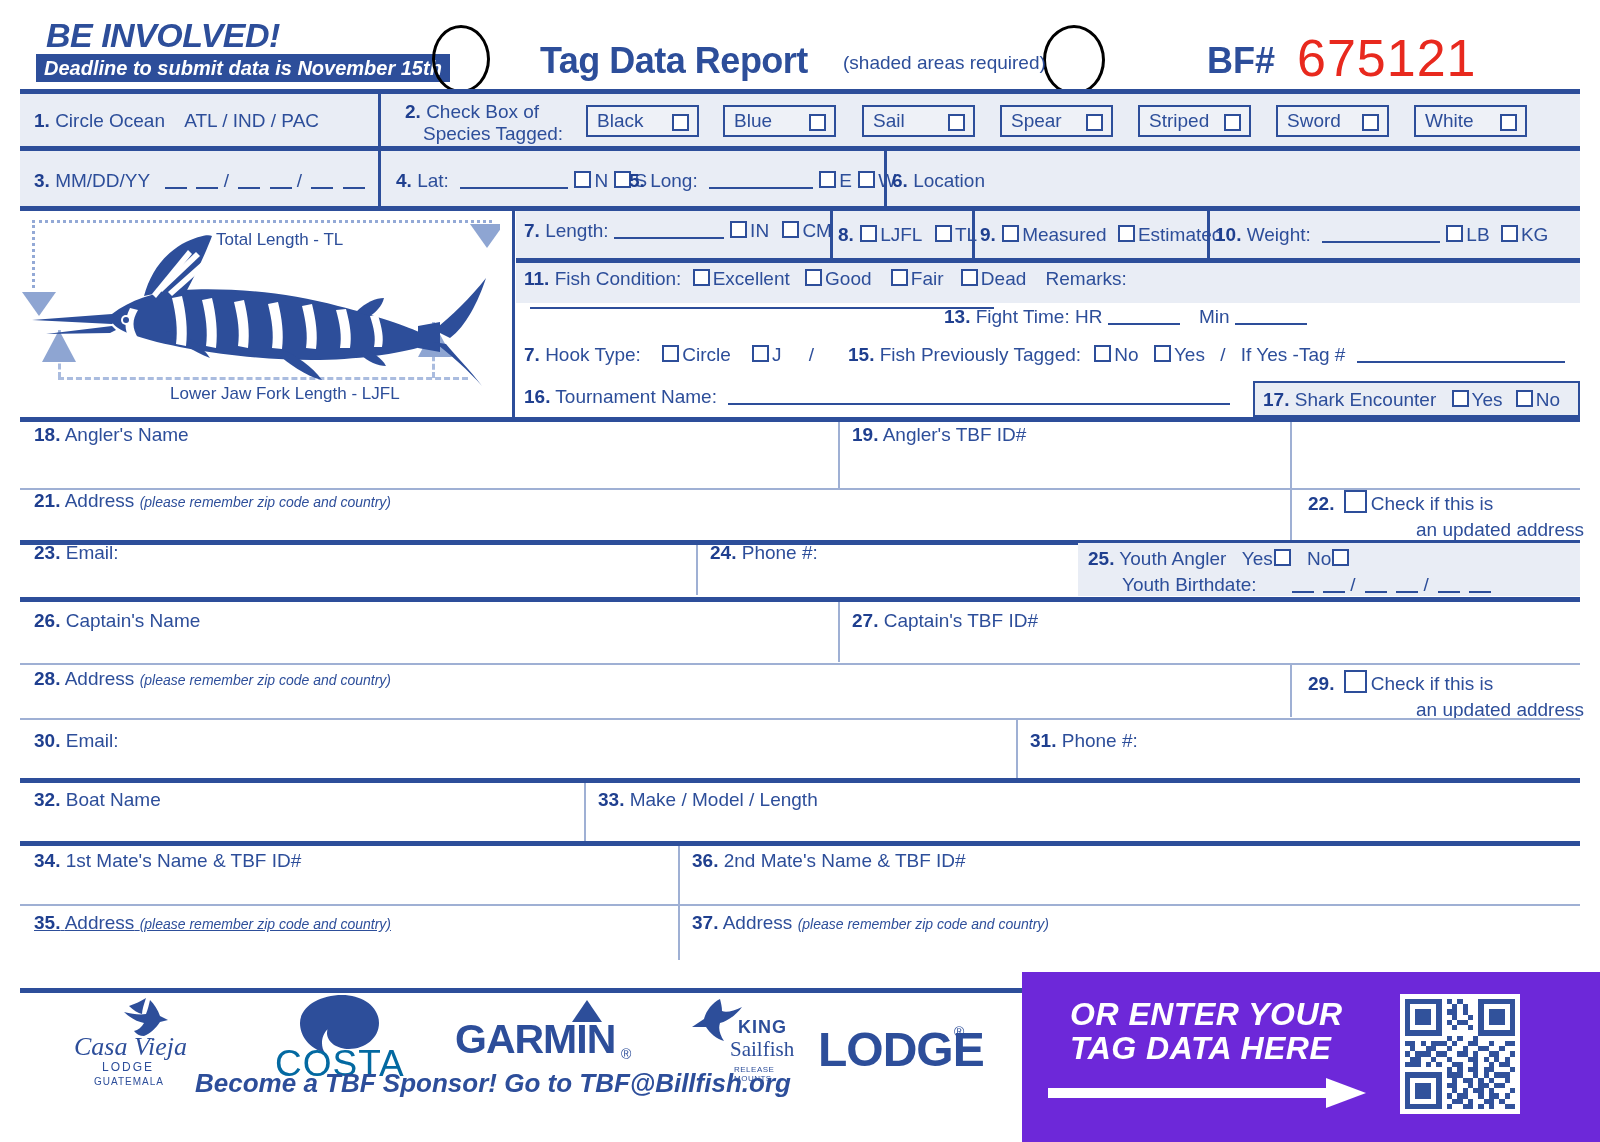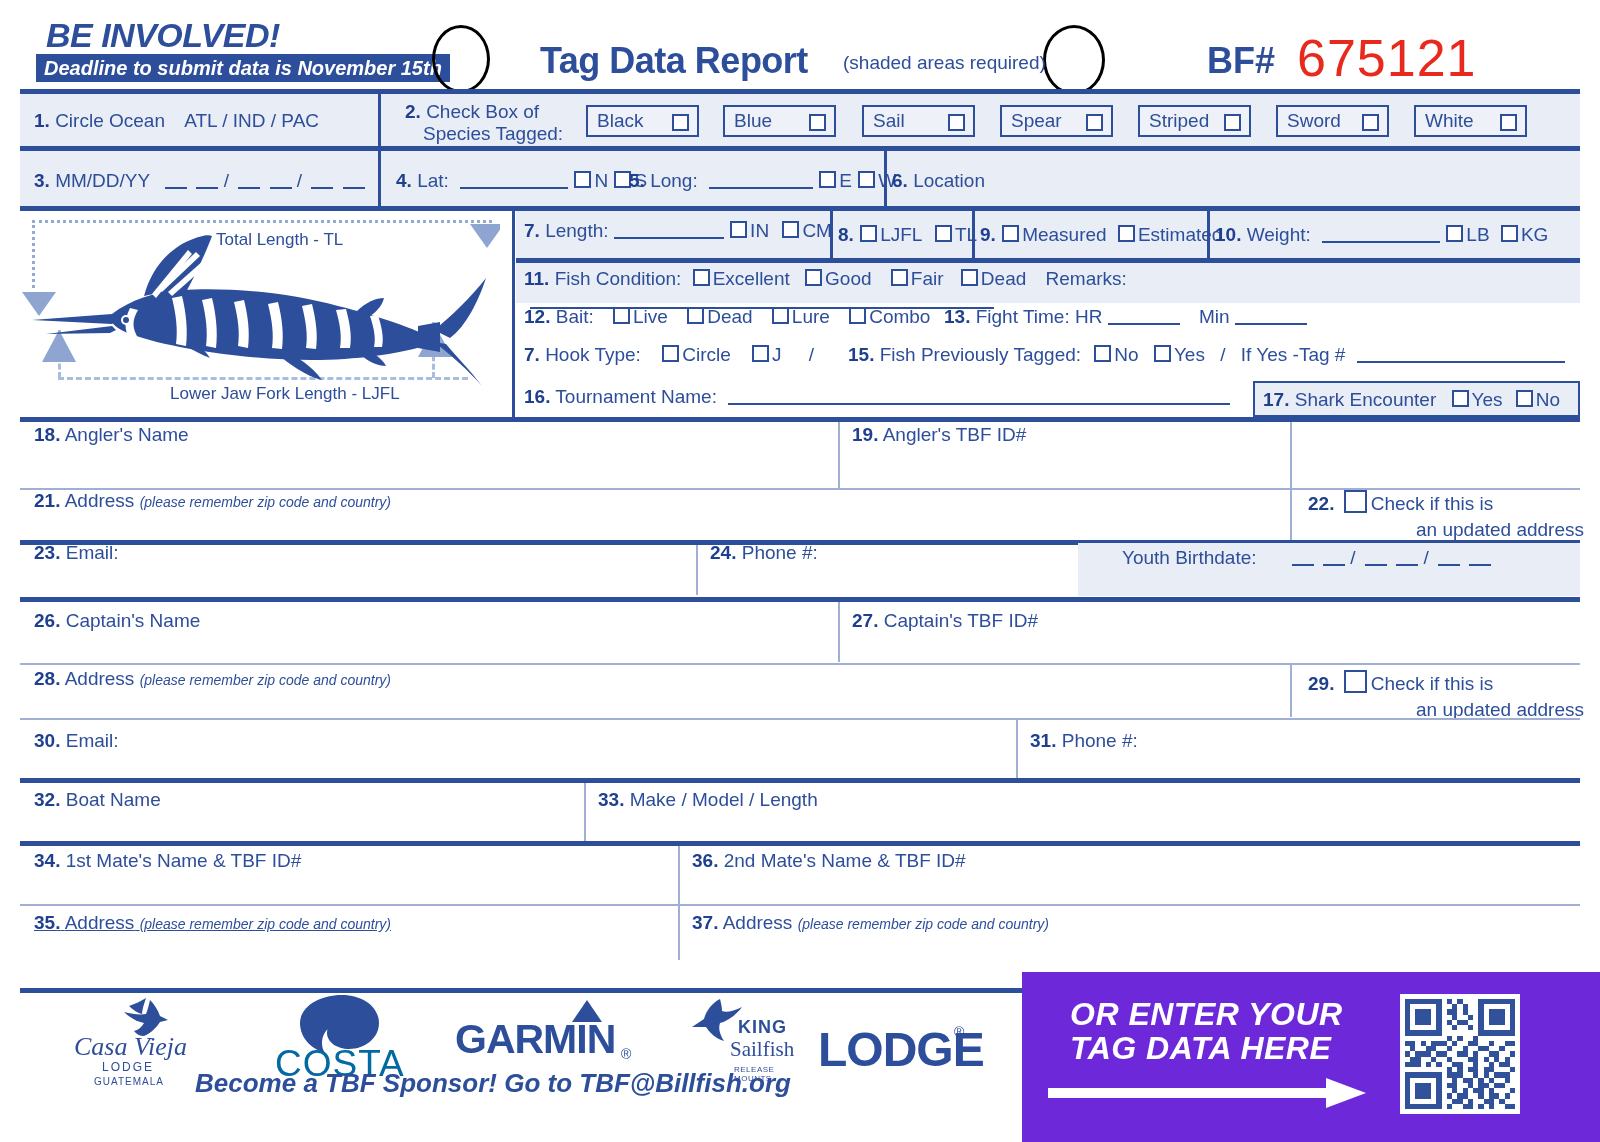--- a/index.html
+++ b/index.html
@@ -267,28 +267,20 @@
     <b class="num">11.</b>
     <span>Fish Condition:</span>
     <span class="cb" style="margin-left:6px;"></span><span>Excellent</span>
     <span class="cb" style="margin-left:10px;"></span><span>Good</span>
     <span class="cb" style="margin-left:14px;"></span><span>Fair</span>
     <span class="cb" style="margin-left:12px;"></span><span>Dead</span>
     <span style="margin-left:14px;">Remarks:</span>
     <span class="blank" style="width:464px;margin-left:6px;"></span>
   </div>
 
-  <div class="cell lbl" style="left:524px;top:306px;">
-    <b class="num">12.</b>
-    <span>Bait:</span>
-    <span class="cb" style="margin-left:14px;"></span><span>Live</span>
-    <span class="cb" style="margin-left:14px;"></span><span>Dead</span>
-    <span class="cb" style="margin-left:14px;"></span><span>Lure</span>
-    <span class="cb" style="margin-left:14px;"></span><span>Combo</span>
-  </div>
   <div class="cell lbl" style="left:944px;top:306px;">
     <b class="num">13.</b>
     <span>Fight Time: HR</span>
     <span class="blank" style="width:72px;"></span>
     <span style="margin-left:14px;">Min</span>
     <span class="blank" style="width:72px;"></span>
   </div>
 
   <div class="cell lbl" style="left:524px;top:344px;">
     <b class="num">7.</b>
@@ -355,20 +347,26 @@
   <div class="cell vr-dark" style="left:1078px;top:540px;height:55px;"></div>
   <div class="cell lbl" style="left:34px;top:542px;">
     <b class="num">23.</b>
     <span>Email:</span>
   </div>
   <div class="cell lbl" style="left:710px;top:542px;">
     <b class="num">24.</b>
     <span>Phone #:</span>
   </div>
   <div class="cell shade" style="left:1078px;top:540px;width:502px;height:56px;border-top:3px solid #2d4e9a;">
+    <div class="lbl" style="padding:5px 0 0 10px;">
+      <b class="num">25.</b>
+      <span>Youth Angler</span>
+      <span style="margin-left:10px;">Yes</span><span class="cb"></span>
+      <span style="margin-left:8px;">No</span><span class="cb"></span>
+    </div>
     <div class="lbl" style="padding:4px 0 0 44px;">
       <span>Youth Birthdate:</span>
       <span class="blank" style="width:22px;margin-left:30px;"></span>
       <span class="blank" style="width:22px;margin-left:4px;"></span>
       <span>/</span>
       <span class="blank" style="width:22px;margin-left:4px;"></span>
       <span class="blank" style="width:22px;margin-left:4px;"></span>
       <span>/</span>
       <span class="blank" style="width:22px;margin-left:4px;"></span>
       <span class="blank" style="width:22px;margin-left:4px;"></span>

